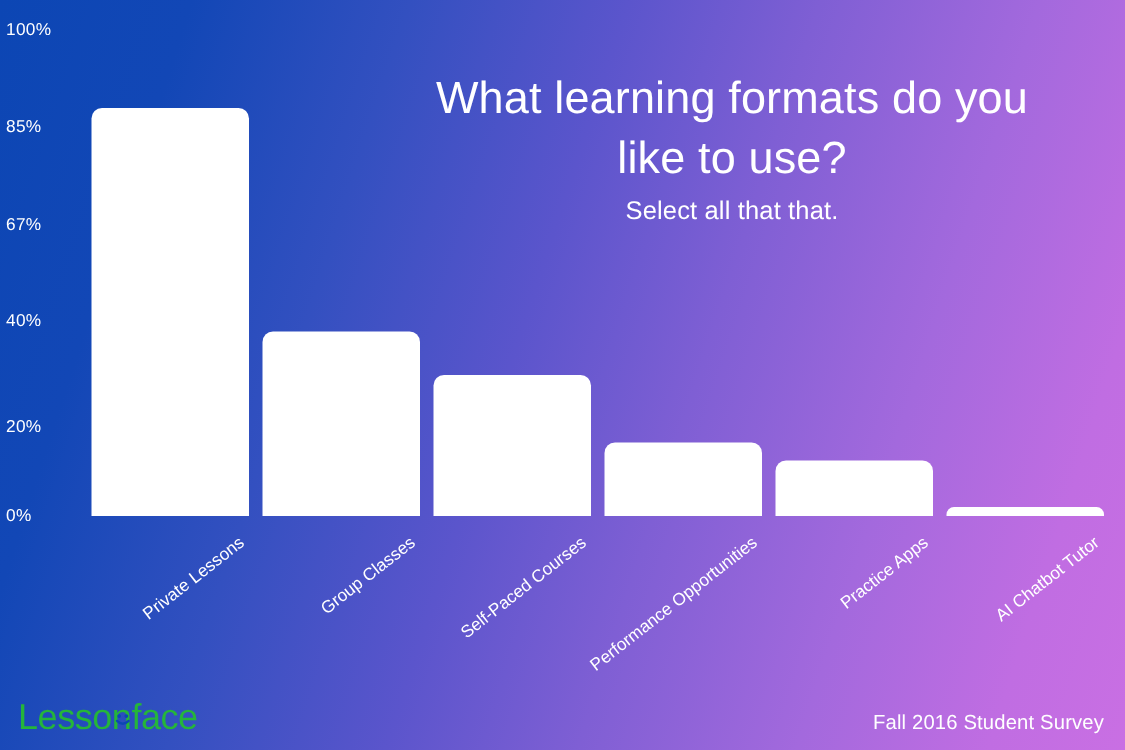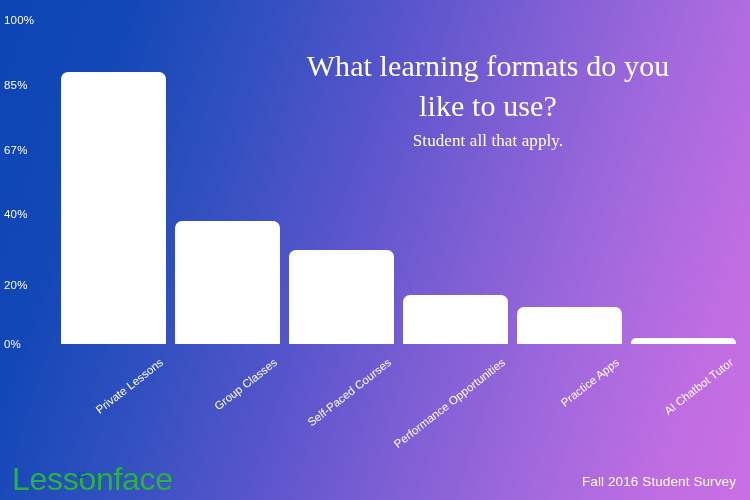--- a/index.html
+++ b/index.html
@@ -78,21 +78,20 @@
   }
 
   
   #title-block {
     position: absolute;
     left: 286px;
     top: 46px;
     width: 404px;
     text-align: center;
     pointer-events: none;
-    font-family: Liberation Serif, serif;
   }
   #chart-title {
     color: #ffffff;
     font-size: 30px;
     line-height: 1.33;
     font-weight: 400;
     letter-spacing: 0.1px;
   }
   #chart-subtitle {
     color: #ffffff;
@@ -106,21 +105,21 @@
   #logo {
     position: absolute;
     left: 12px;
     bottom: 8px;
     display: flex;
     align-items: center;
     height: 26px;
   }
   #logo-text {
     color: #25b53a;
-    font-size: 32px;
+    font-size: 24px;
     letter-spacing: -0.3px;
     font-weight: 400;
     position: relative;
     display: inline-block;
   }
   #logo-face {
     position: absolute;
     left: 63.5px;
     top: 8.5px;
     width: 12px;
@@ -164,21 +163,21 @@
         <div class="x-label" style="left: 385.5px; top: 356px; transform: translateX(-100%) rotate(-38deg); transform-origin: right top;">Self-Paced Courses</div>
         <div class="x-label" style="left: 499.5px; top: 356px; transform: translateX(-100%) rotate(-38deg); transform-origin: right top;">Performance Opportunities</div>
         <div class="x-label" style="left: 613.5px; top: 356px; transform: translateX(-100%) rotate(-38deg); transform-origin: right top;">Practice Apps</div>
         <div class="x-label" style="left: 727.5px; top: 356px; transform: translateX(-100%) rotate(-38deg); transform-origin: right top;">AI Chatbot Tutor</div>
       </div>
 
   </div>
 
   <div id="title-block">
     <div id="chart-title">What learning formats do you like to use?</div>
-    <div id="chart-subtitle">Student all that apply.</div>
+    <div id="chart-subtitle">Select all that that.</div>
   </div>
 
   <div id="logo">
     <span id="logo-text">
       <span>Lessonface</span>
       <svg id="logo-face" viewBox="0 0 12 12" xmlns="http://www.w3.org/2000/svg">
         <circle cx="3.4" cy="3.4" r="1.25" fill="#0c46b4"></circle>
         <circle cx="8.2" cy="3.4" r="1.25" fill="#0c46b4"></circle>
         <path d="M2 6.6 Q5.8 10.4 9.8 6.6" stroke="#0c46b4" stroke-width="1.5" fill="none" stroke-linecap="round"></path>
       </svg>

